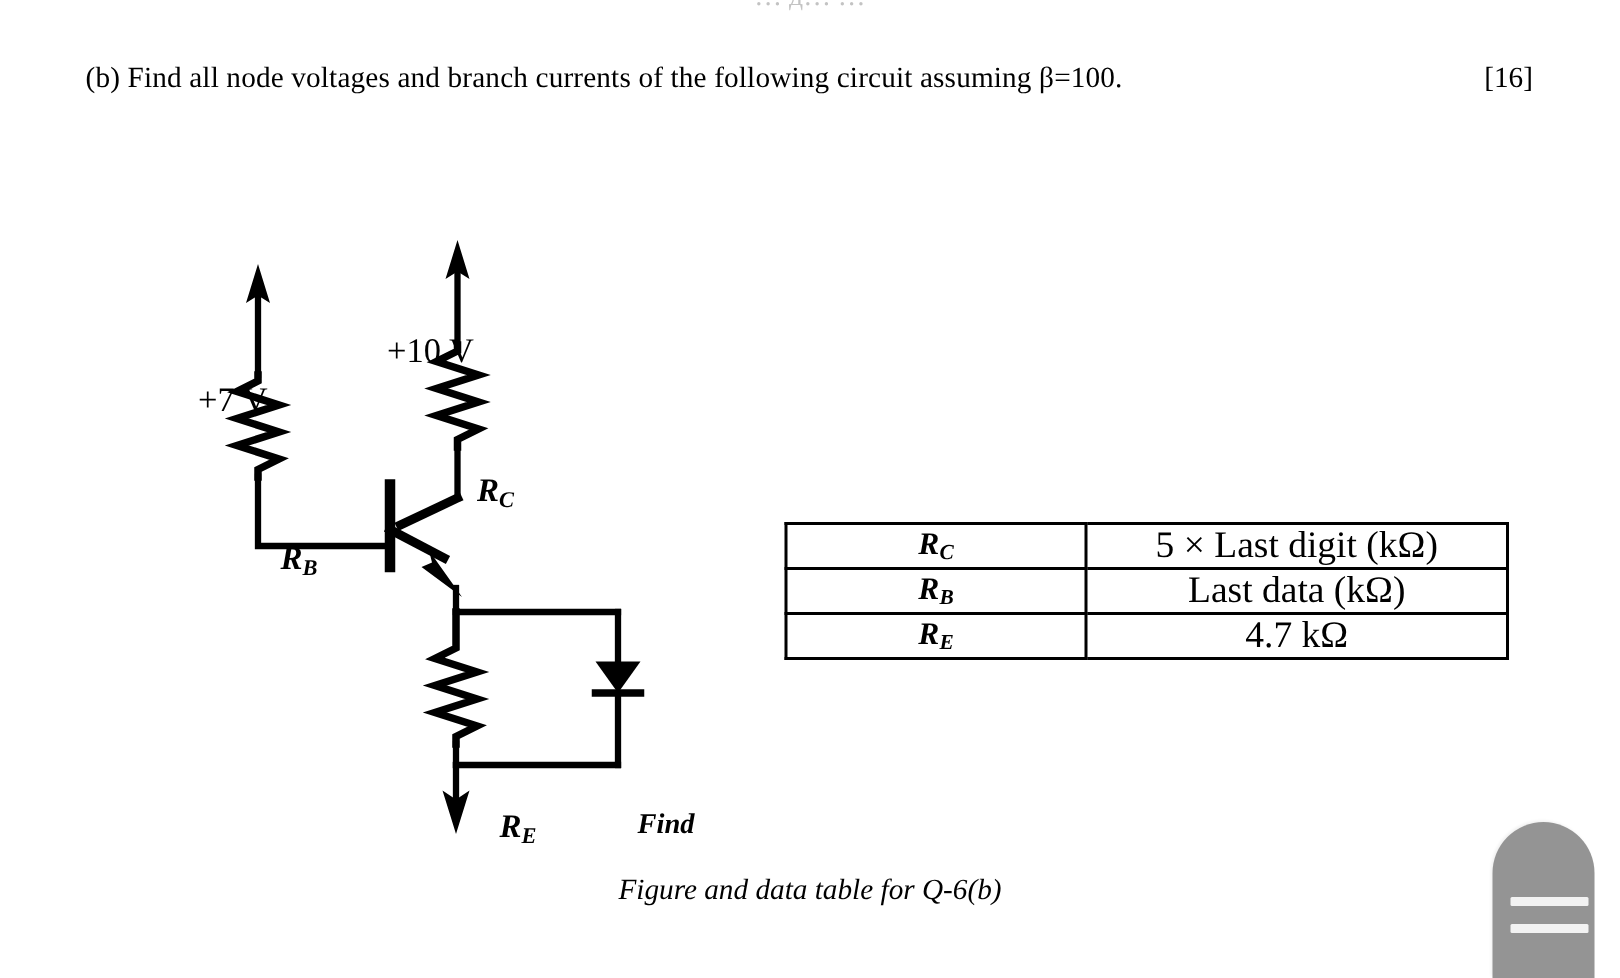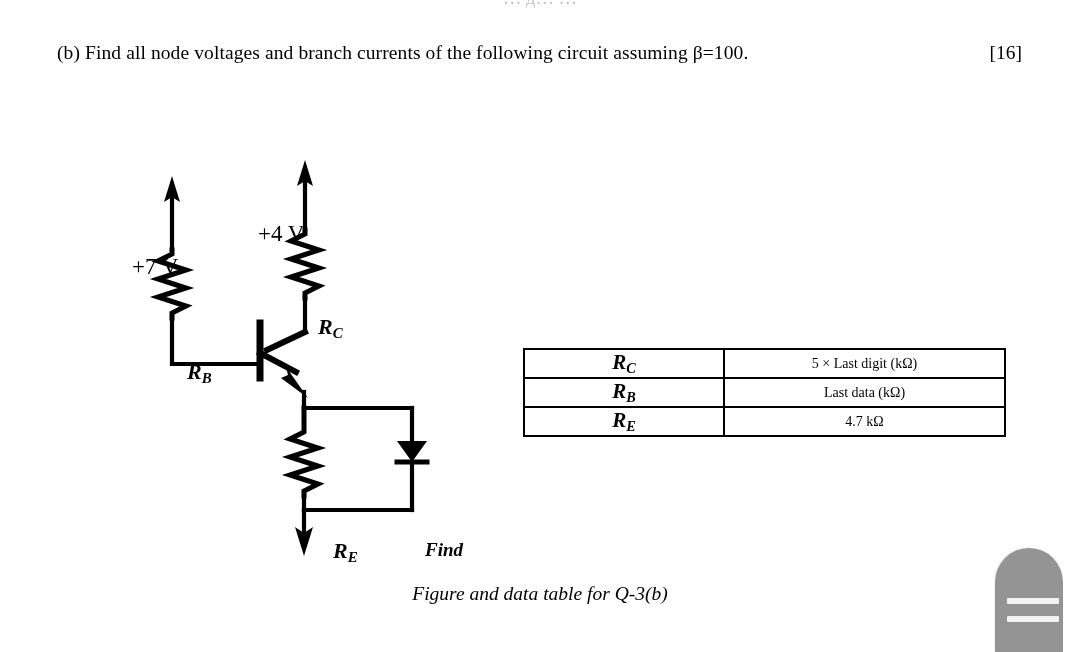--- a/index.html
+++ b/index.html
@@ -95,21 +95,21 @@
     top: 248px;
     width: 483px;
     border-collapse: collapse;
     table-layout: fixed;
   }
   #data-table td {
     border: 2px solid #000000;
     height: 27px;
     text-align: center;
     vertical-align: middle;
-    font-size: 14px;
+    font-size: 25px;
     padding: 0 4px;
   }
   #data-table td.sym {
     width: 190px;
     font-style: italic;
     font-size: 21px;
     font-weight: 600;
   }
   #data-table td.sym sub {
     font-size: 0.68em;
@@ -203,21 +203,21 @@
     <polygon points="205,50 197,76 205,71 213,76" fill="#000000"></polygon>
     <polygon points="204,446 195,417 204,423 213,417" fill="#000000"></polygon>
 
     <polygon points="208,288 181,268 188,265 186,257" fill="#000000"></polygon>
 
     <polygon points="297,331 327,331 312,352" fill="#000000"></polygon>
   </svg>
 
   <div class="clabel v-label" id="lbl-p6v">+7 V</div>
 
-  <div class="clabel v-label" id="lbl-p10v">+4 V</div>
+  <div class="clabel v-label" id="lbl-p10v">+10 V</div>
 
   <div class="clabel v-label" id="lbl-n10v">−10 V</div>
 
   <div class="clabel r-label" id="lbl-rb"><span>R</span><sub>B</sub></div>
 
   <div class="clabel r-label" id="lbl-rc"><span>R</span><sub>C</sub></div>
 
   <div class="clabel r-label" id="lbl-re"><span>R</span><sub>E</sub></div>
 
   <div class="clabel d-label" id="lbl-gaas">Find</div>
@@ -234,18 +234,18 @@
       </tr>
       <tr>
         <td class="sym"><span>R</span><sub>E</sub></td>
         <td class="val">4.7 kΩ</td>
       </tr>
     </tbody>
   </table>
 
 </div>
 
-<div id="caption">Figure and data table for Q-3(b)</div>
+<div id="caption">Figure and data table for Q-6(b)</div>
 
 <div id="drag-handle">
   <div class="bar b1"></div>
   <div class="bar b2"></div>
 </div>
 
 </body></html>

